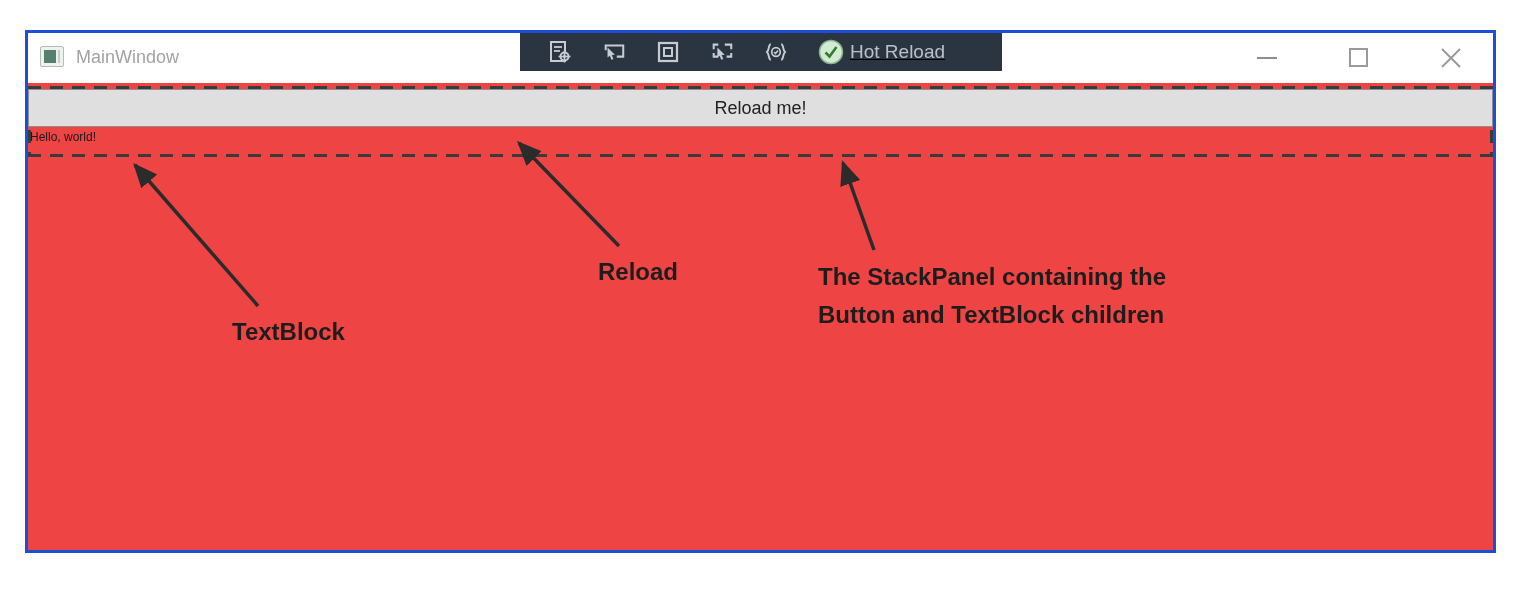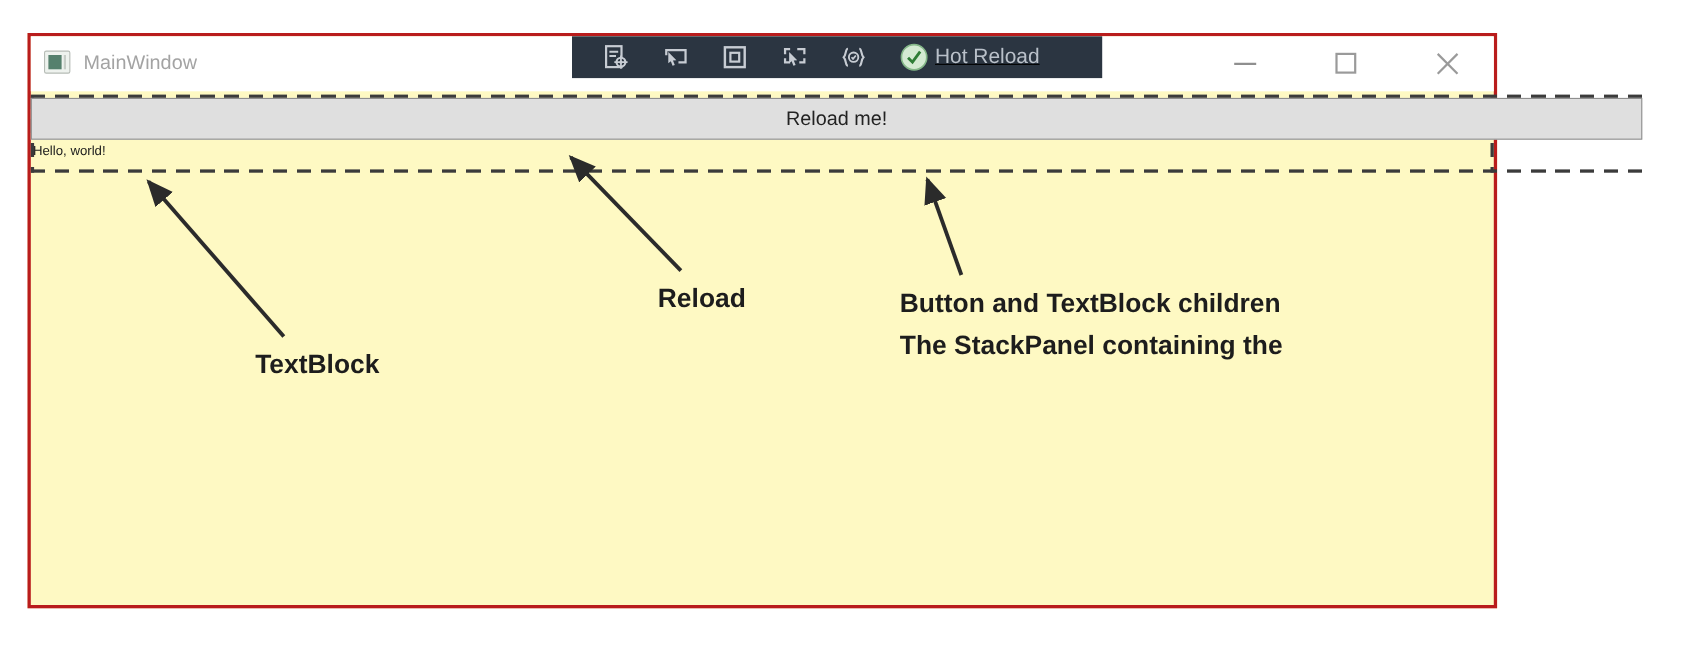--- a/index.html
+++ b/index.html
@@ -2,22 +2,22 @@
 <html><head>
 <meta charset="utf-8">
 <style>
   * { margin:0; padding:0; box-sizing:border-box; }
   html,body { width:1532px; height:590px; background:#ffffff; overflow:hidden;
               font-family:"Liberation Sans", sans-serif; position:relative; }
 
   
   .window {
     position:absolute; left:25px; top:30px;
-    width:1336px; height:523px;
-    border:3px solid #b91c1c; background:#fef9c3;
+    width:1471px; height:523px;
+    border:3px solid #1d4ed8; background:#ef4444;
   }
 
   
   .titlebar { position:absolute; left:0; top:0; width:100%; height:50px; background:#ffffff; }
   .app-icon { position:absolute; left:12px; top:13px; width:24px; height:21px;
               background:#eef2ee; border:1px solid #b6bcb6; border-radius:2px; }
   .app-icon .pane { position:absolute; left:3px; top:3px; width:12px; height:13px; background:#55806d; }
   .app-icon .bar  { position:absolute; right:3px; top:3px; width:2px;  height:13px; background:#c7cdc7; }
   .title-text { position:absolute; left:48px; top:14px; font-size:18px; color:#a3a3a3; }
 
@@ -157,22 +157,22 @@
   <div class="dash-v dash-right"></div>
 
   <div class="wpf-button">Reload me!</div>
   <div class="wpf-textblock">Hello, world!</div>
 
 </div>
 
 <div class="annotation ann-button">Reload</div>
 <div class="annotation ann-textblock">TextBlock</div>
 <div class="annotation ann-stackpanel">
+  <div>The StackPanel containing the</div>
   <div>Button and TextBlock children</div>
-  <div>The StackPanel containing the</div>
 </div>
 
 <svg class="arrow-layer" width="1532" height="590" viewBox="0 0 1532 590">
   <defs>
     <marker id="ah" markerWidth="8" markerHeight="7" refX="6.2" refY="3" orient="auto" markerUnits="strokeWidth">
       <path d="M0,0 L7,3 L0,6 Z" fill="#2b2b2b"></path>
     </marker>
   </defs>
   <line x1="258" y1="306" x2="135" y2="165" stroke="#2b2b2b" stroke-width="3.5" marker-end="url(#ah)"></line>
   <line x1="619" y1="246" x2="519" y2="143" stroke="#2b2b2b" stroke-width="3.5" marker-end="url(#ah)"></line>

